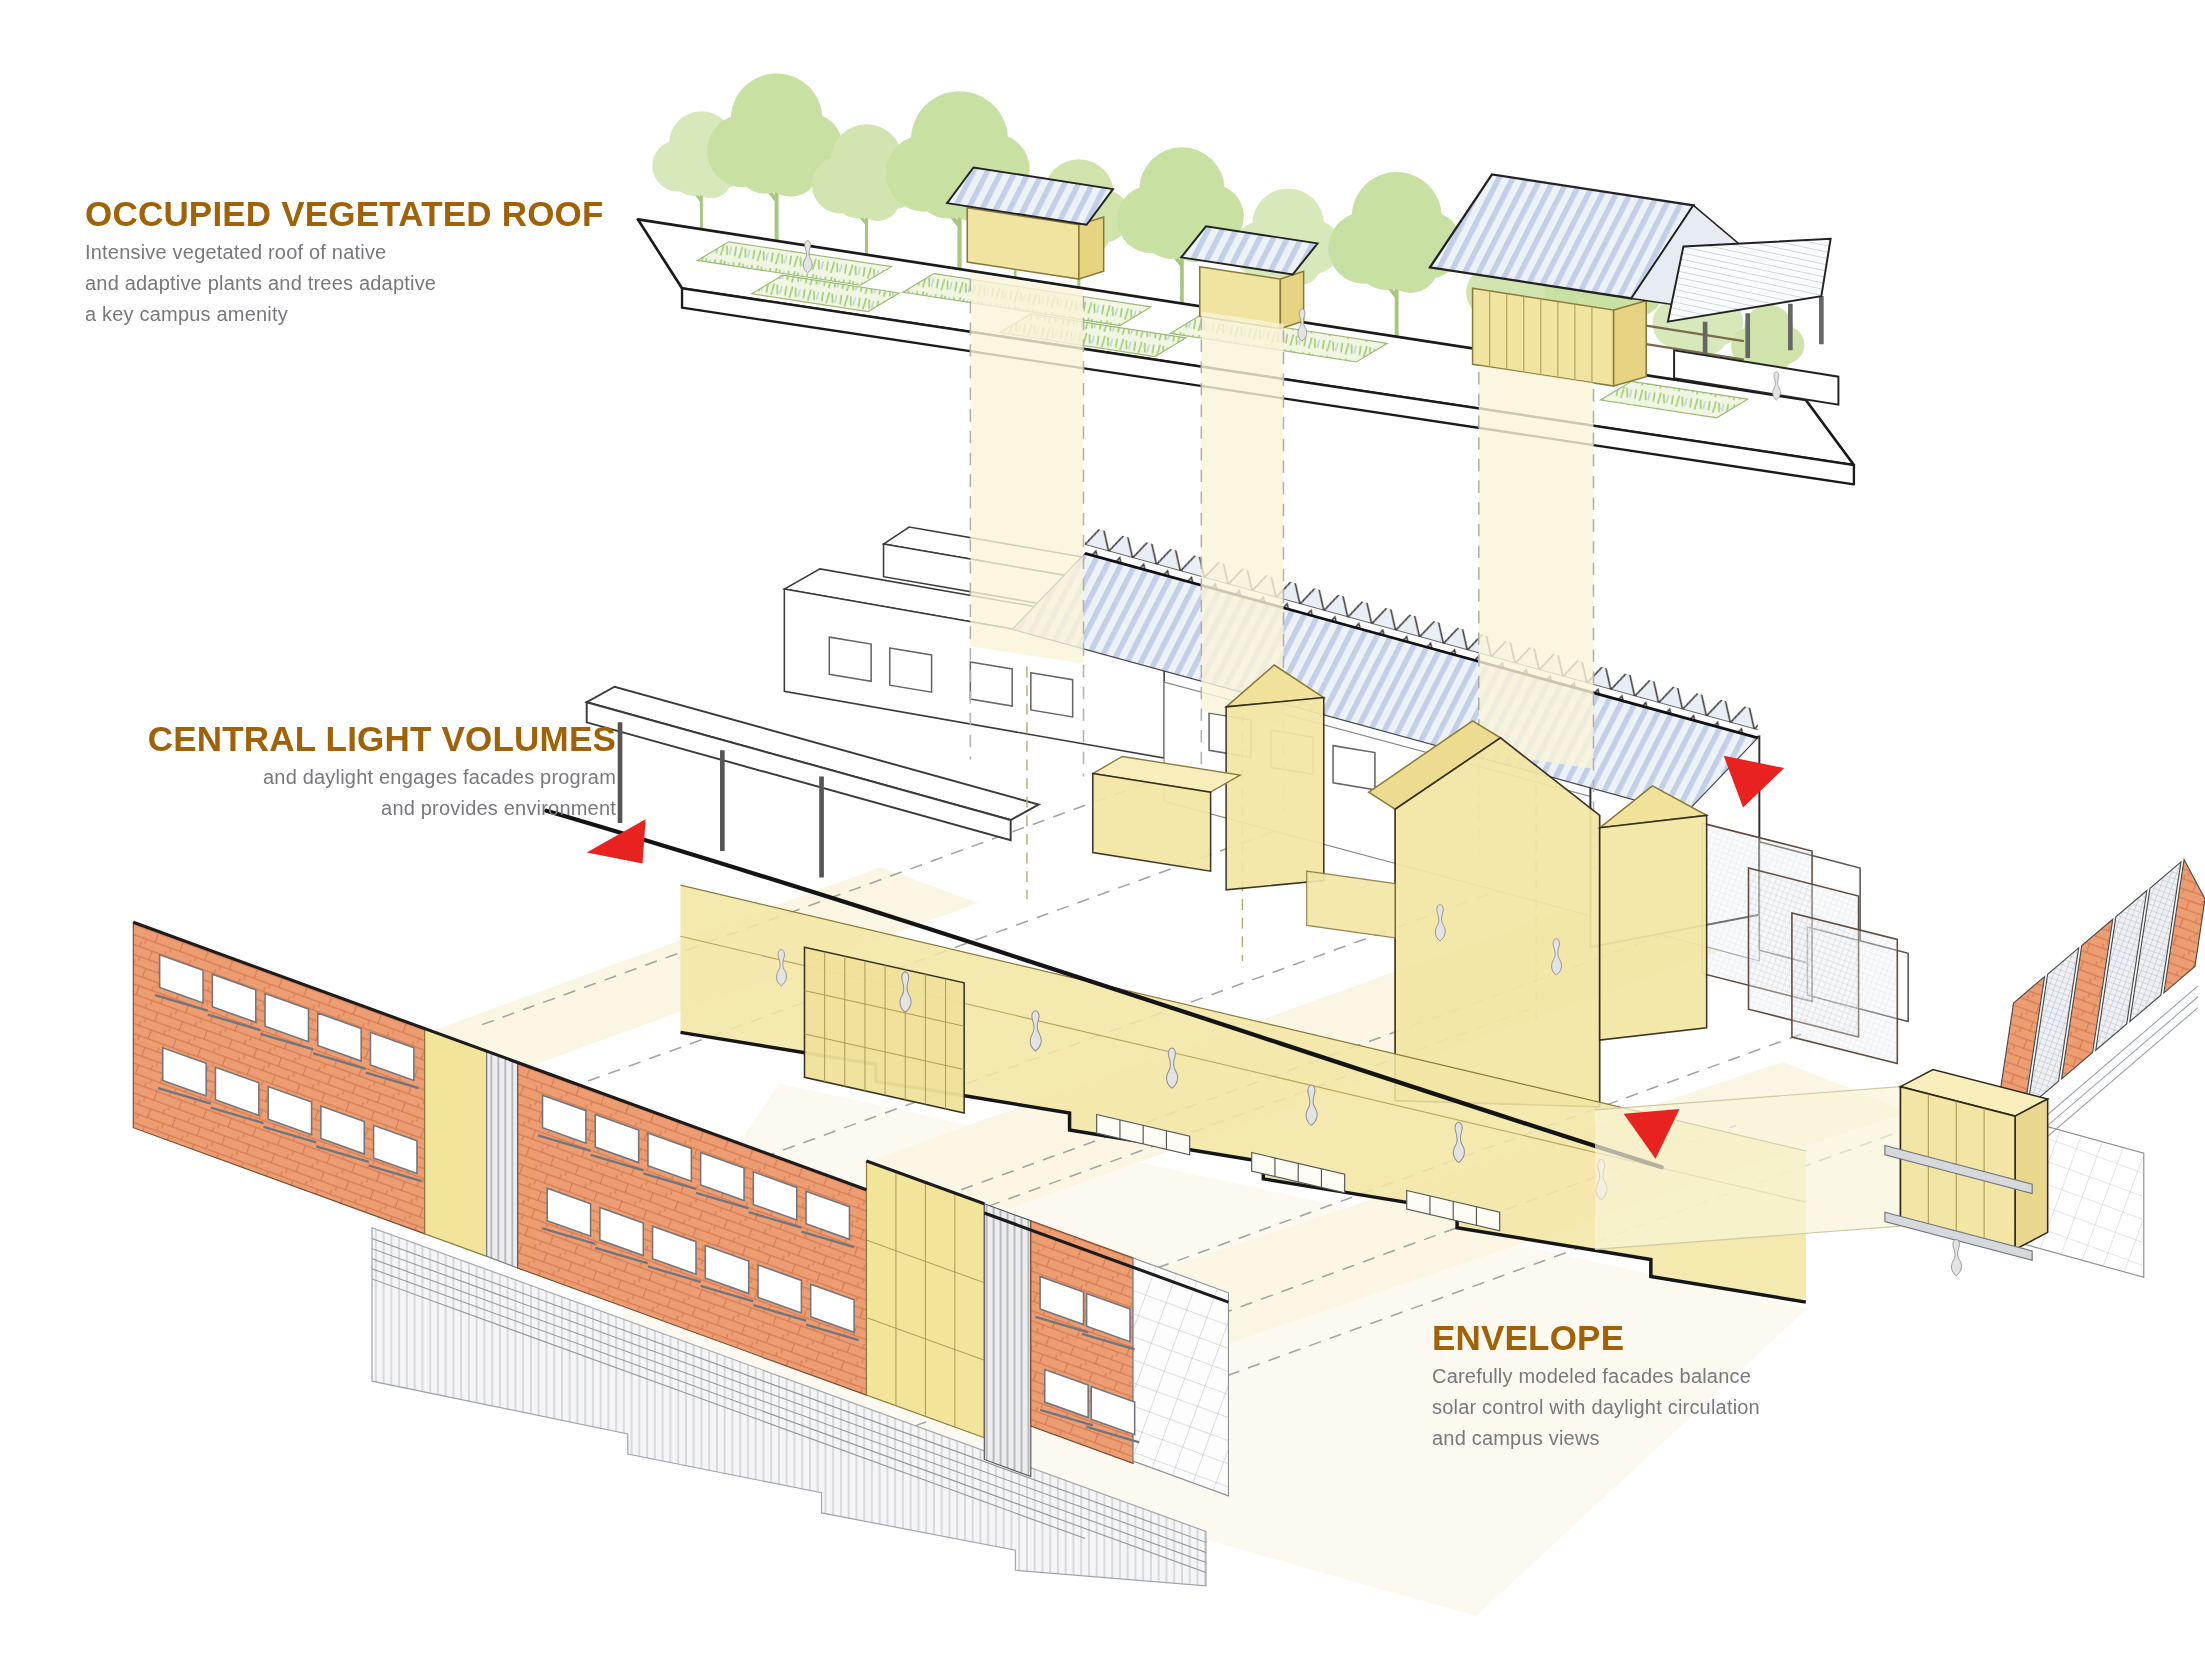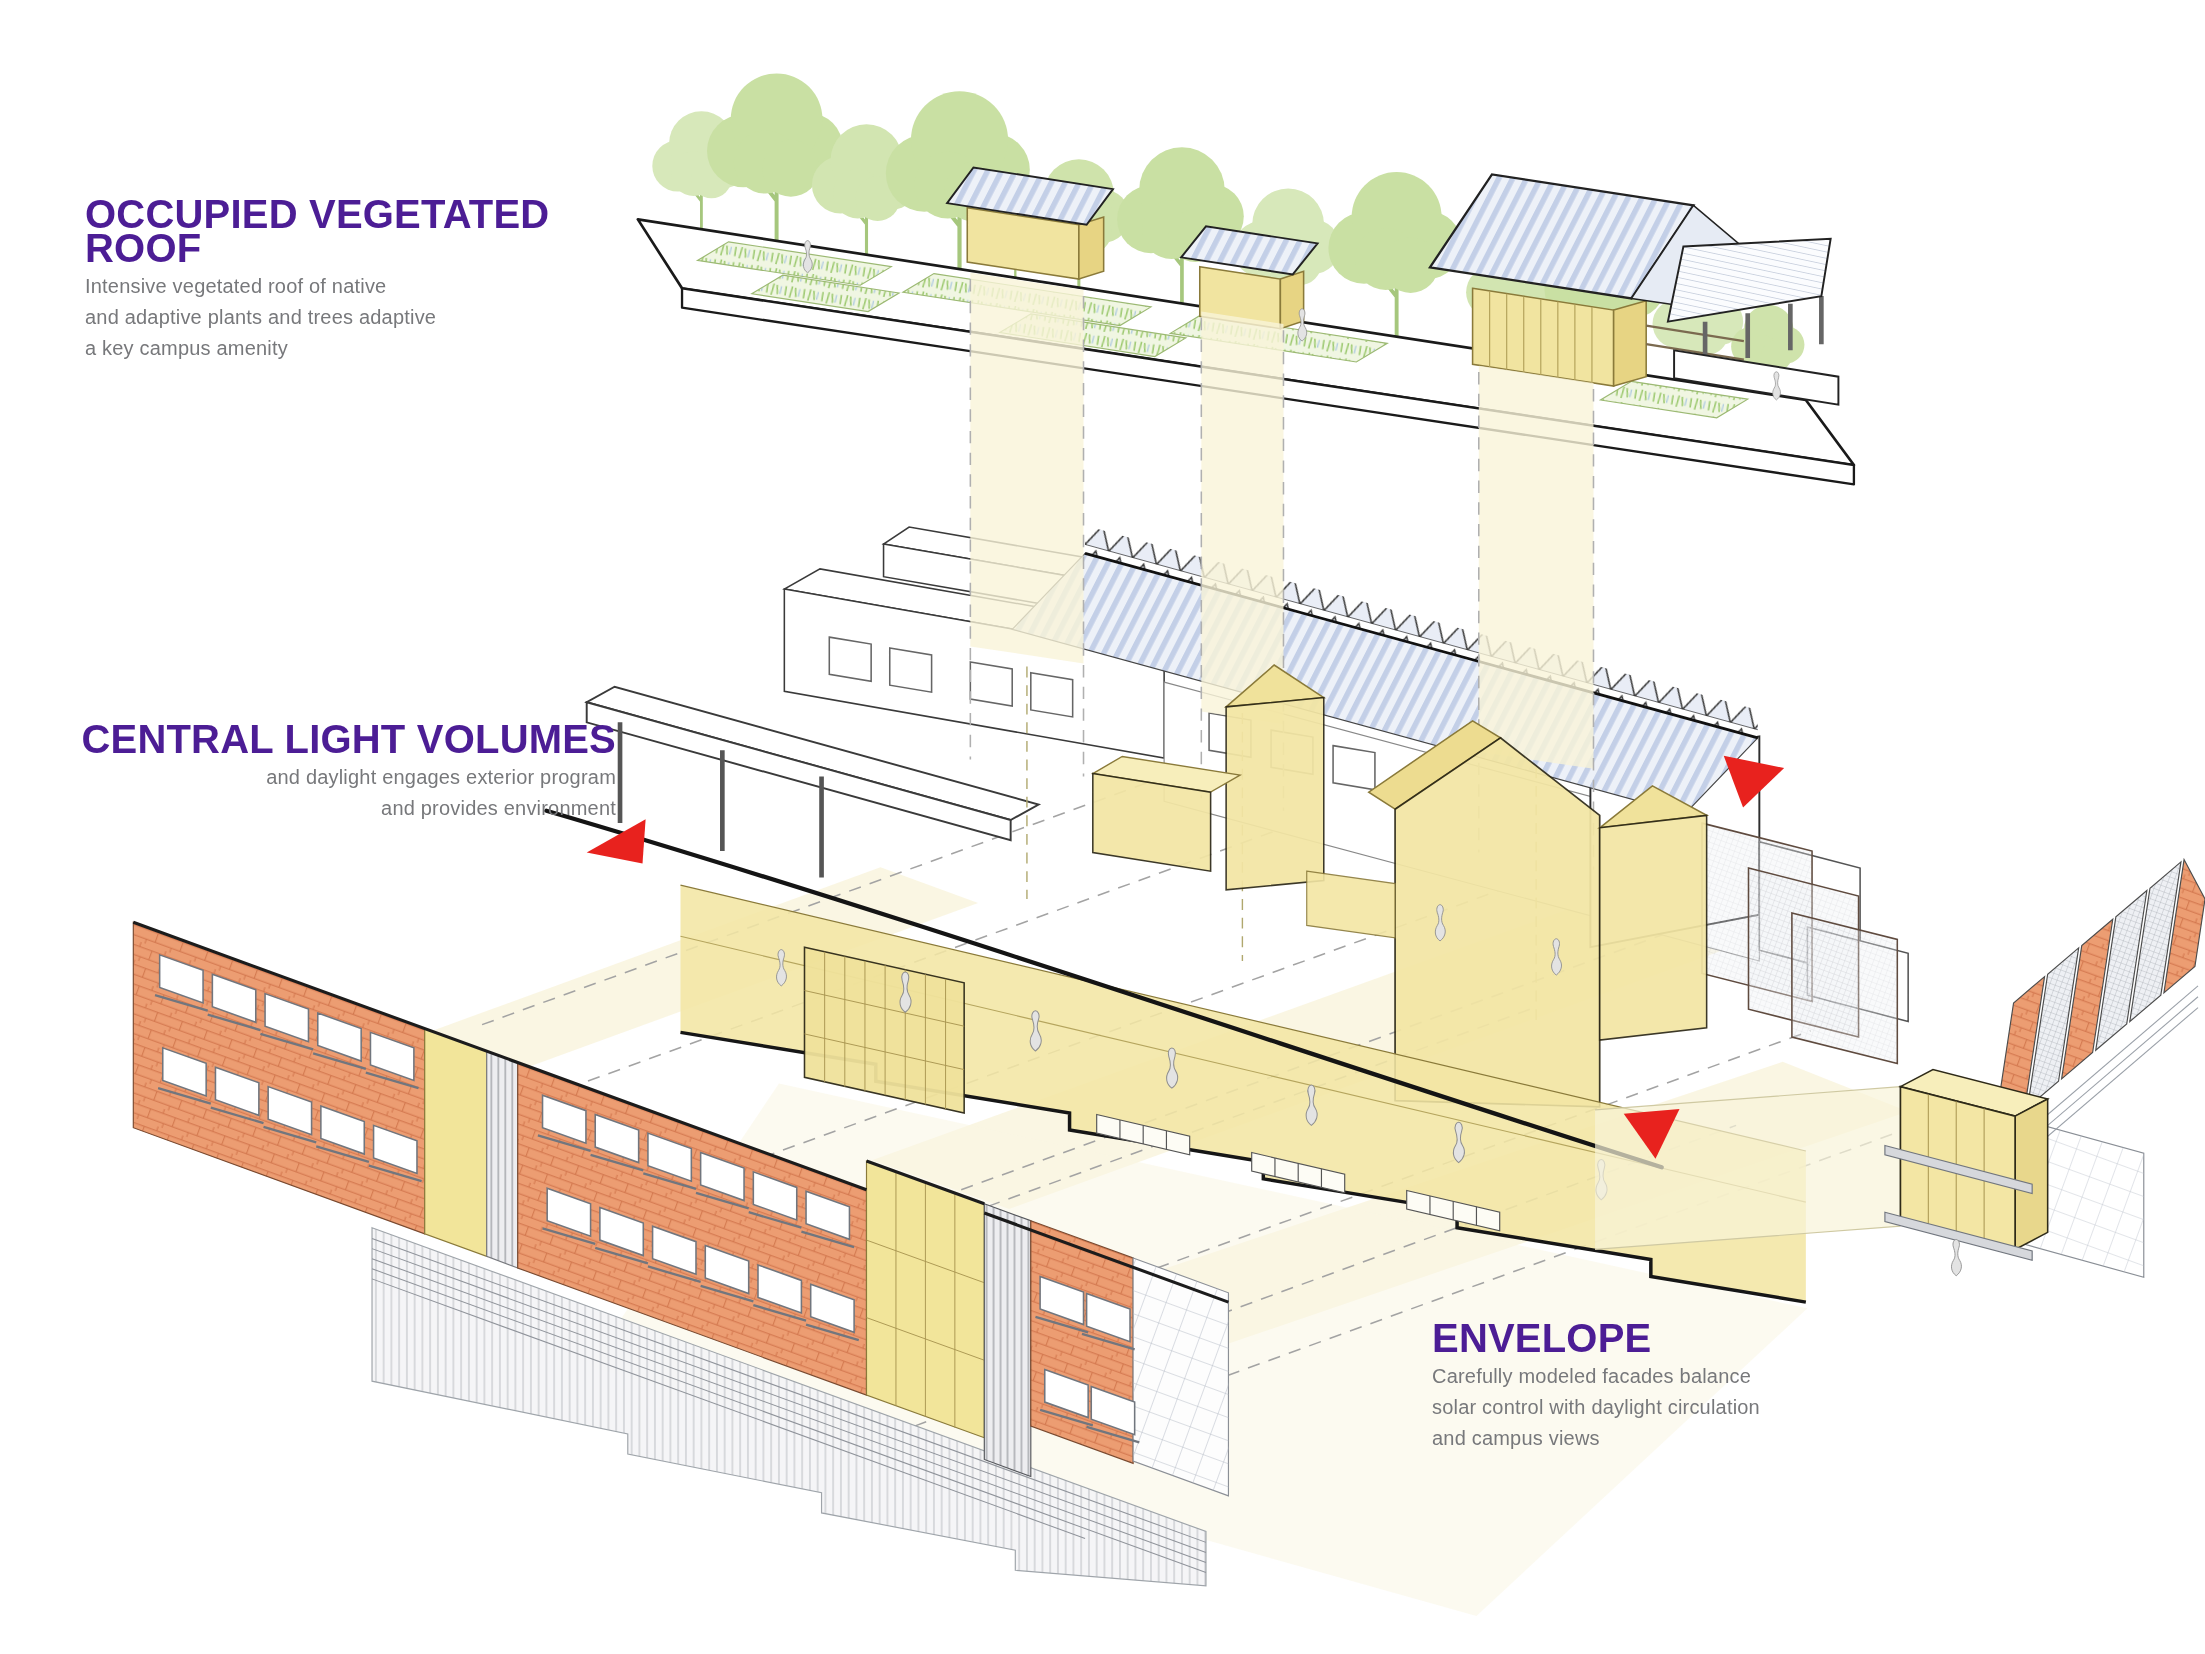--- a/index.html
+++ b/index.html
@@ -4,21 +4,21 @@
 <style>
   html,body{margin:0;padding:0;}
   body{
     width:2205px;height:1654px;position:relative;background:#ffffff;
     font-family:"Liberation Sans", sans-serif;overflow:hidden;
   }
   .stage{position:absolute;inset:0;}
   svg{position:absolute;left:0;top:0;}
   .callout{position:absolute;z-index:5;}
   .callout .title{
-    font-size:40px;font-weight:700;color:#4c1d95;letter-spacing:0.2px;
+    font-size:35px;font-weight:700;color:#a16207;letter-spacing:0.2px;
     margin:0 0 6.2px 0;line-height:34px;
   }
   .callout .line{
     font-size:20px;color:#77787b;line-height:31px;letter-spacing:0.2px;
   }
   #callout-roof{left:85px;top:197px;width:543px;}
   #callout-light{left:73px;top:722px;width:543px;text-align:right;}
   #callout-envelope{left:1432px;top:1321px;width:543px;}
 </style>
 </head>
@@ -355,21 +355,21 @@
 
 <div class="callout" id="callout-roof">
   <div class="title">OCCUPIED VEGETATED ROOF</div>
   <div class="line">Intensive vegetated roof of native</div>
   <div class="line">and adaptive plants and trees adaptive</div>
   <div class="line">a key campus amenity</div>
 </div>
 
 <div class="callout" id="callout-light">
   <div class="title">CENTRAL LIGHT VOLUMES</div>
-  <div class="line">and daylight engages exterior program</div>
+  <div class="line">and daylight engages facades program</div>
   <div class="line">and provides environment</div>
 </div>
 
 <div class="callout" id="callout-envelope">
   <div class="title">ENVELOPE</div>
   <div class="line">Carefully modeled facades balance</div>
   <div class="line">solar control with daylight circulation</div>
   <div class="line">and campus views</div>
 </div>
 

